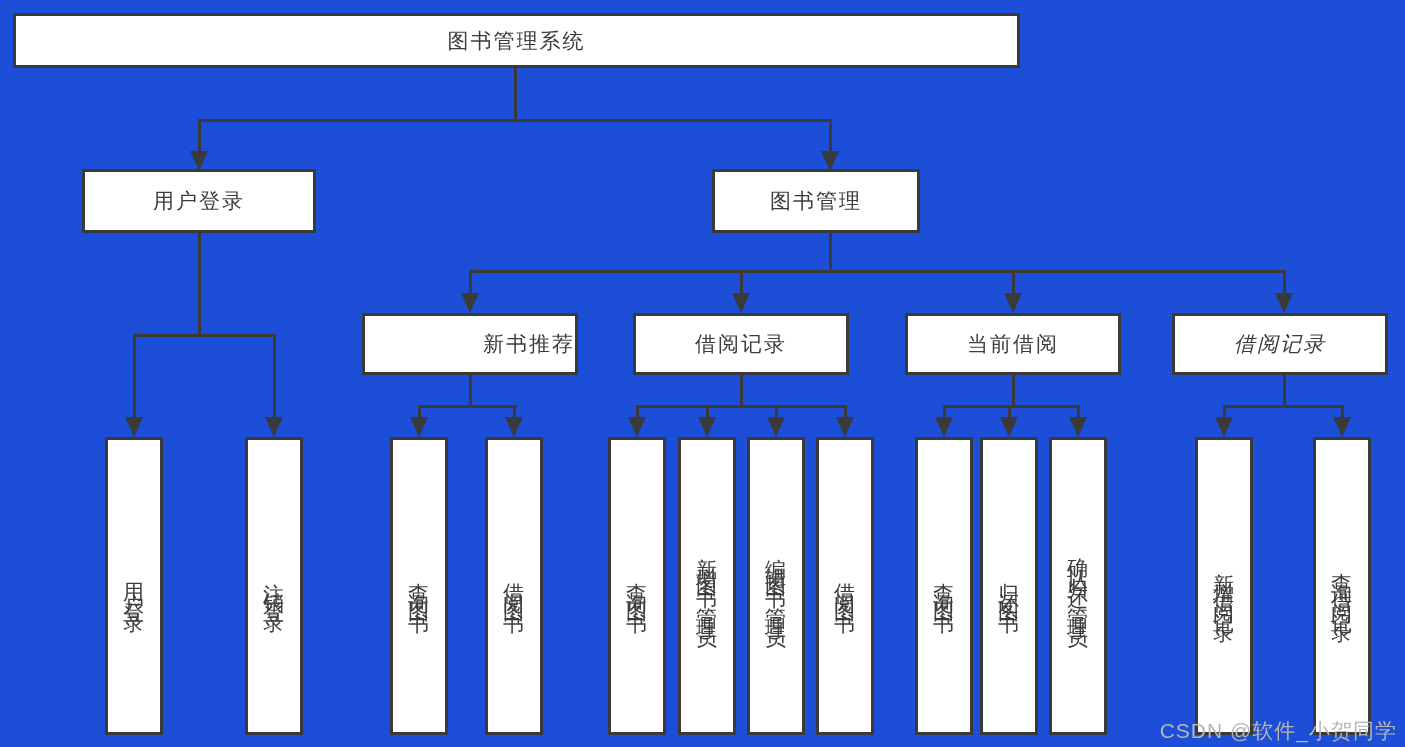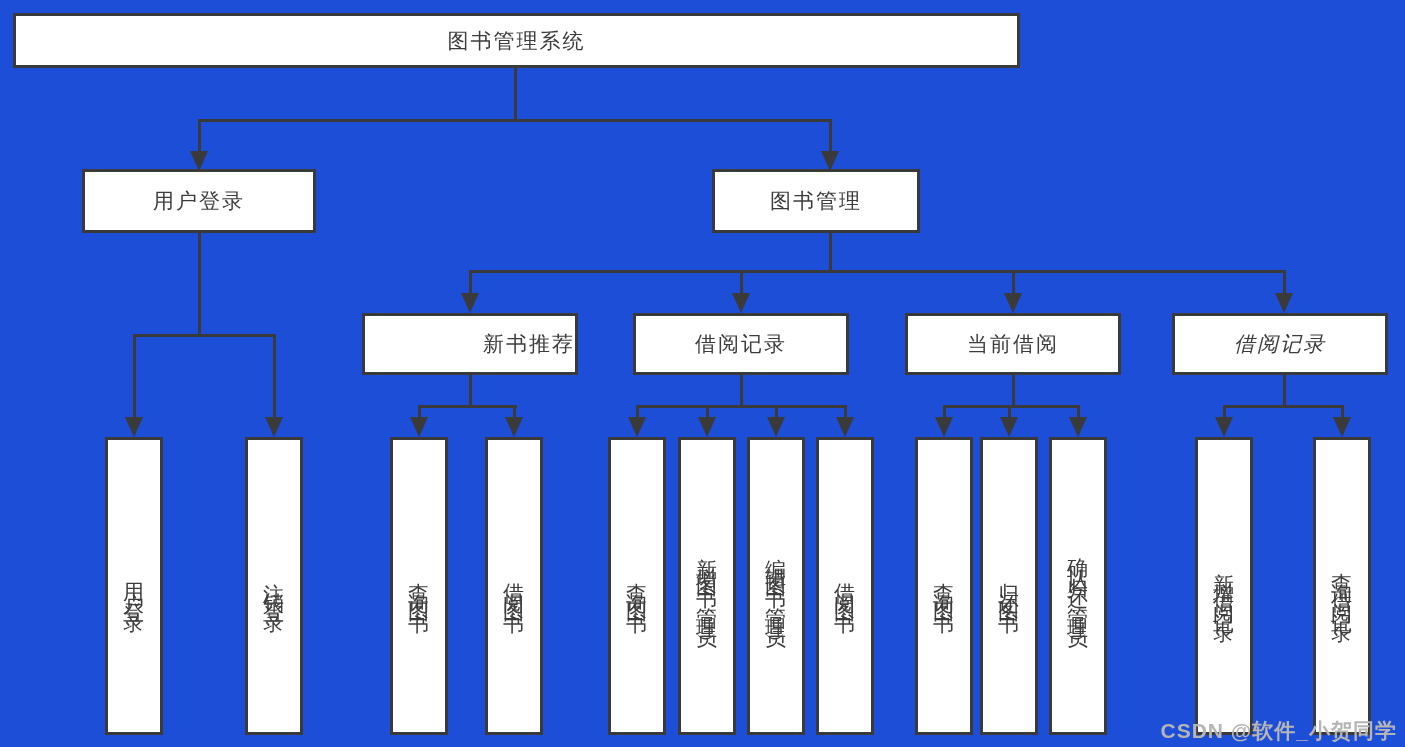--- a/index.html
+++ b/index.html
@@ -58,21 +58,20 @@
     border-top: 20px solid #3a3a3a;
   }
   .watermark {
     position: absolute;
     right: 8px;
     bottom: 2px;
     font-size: 21px;
     color: #b5b5b5;
     letter-spacing: 1px;
     pointer-events: none;
-    font-weight: bold;
   }
 </style>
 </head>
 <body>
 
 <div class="canvas">
 
   <div class="box" style="left:13px; top:13px; width:1007px; height:55px;">
     <span>图书管理系统</span>
   </div>

